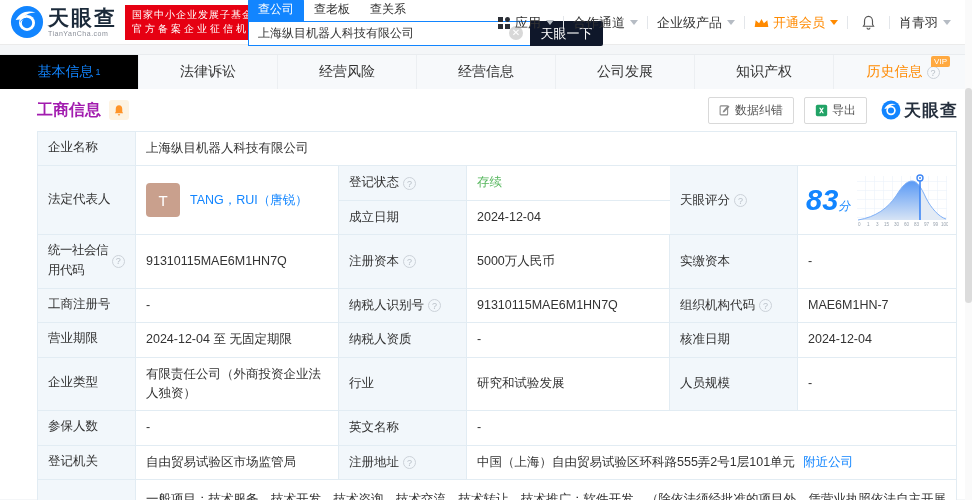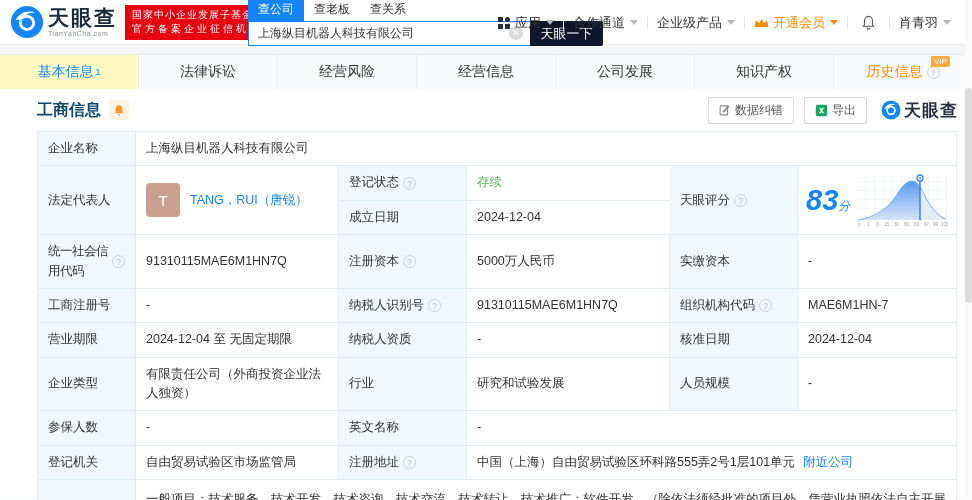--- a/index.html
+++ b/index.html
@@ -35,44 +35,44 @@
   .grid-ic { display:inline-grid; grid-template-columns:5px 5px; grid-gap:2px; margin-right:5px; }
   .grid-ic i { width:5px; height:5px; background:#2b2f36; }
   .grid-ic i.sq2 { border-radius:50%; }
   .bell-top { margin:0 4px; }
 
   
   .panel { background:#fff; margin-top:9px; height:445px; border-top:1px solid #e9ecef; }
   .tabbar { display:flex; height:34px; background:#f7f9fb; }
   .tab { flex:1; display:flex; align-items:center; justify-content:center; font-size:14px; color:#333; border-right:1px solid #eceff2; cursor:pointer; position:relative; }
   .tab:last-child { border-right:none; }
-  .tab.active { background:#fef9c3; color:#1285ff; }
+  .tab.active { background:#000000; color:#1285ff; }
   .tab sup { font-size:9px; margin-left:2px; color:#1285ff; }
   .tab.history { color:#ff8a00; }
   .vip-badge { position:absolute; top:1px; right:22px; background:#ffa940; color:#fff; font-size:8px; padding:0 3px; border-radius:2px 2px 2px 0; line-height:11px; }
   .q-ic { display:inline-block; width:13px; height:13px; border-radius:50%; border:1px solid #ccd2d9; color:#b9c0c8; font-size:9px; line-height:12px; text-align:center; margin-left:4px; flex:none; }
 
   
   .sect-head { display:flex; align-items:center; height:42px; padding:0 14px 0 37px; }
-  .sect-title { font-size:16px; font-weight:bold; color:#0c4a6e;font-family:Liberation Mono, monospace; }
+  .sect-title { font-size:16px; font-weight:bold; color:#a21caf;font-family:Liberation Mono, monospace; }
   .bell-chip { width:20px; height:20px; background:#fdf3e3; border-radius:3px; margin-left:8px; display:flex; align-items:center; justify-content:center; cursor:pointer; }
   .sect-sp { flex:1; }
   .hbtn { display:flex; align-items:center; border:1px solid #d9d9d9; border-radius:2px; background:#fff; font-size:12px; color:#555; padding:4px 10px; margin-left:10px; cursor:pointer; font-family:inherit; }
   .hbtn svg { margin-right:4px; }
   .wm { display:flex; align-items:center; margin-left:14px; }
   .wm-txt { font-size:17px; font-weight:bold; color:#252f3d; margin-left:3px; letter-spacing:1px; }
 
   
   .tbl { width:920px; margin-left:37px; border:1px solid #e2ecf3; border-bottom:none; font-size:12.5px; }
   .trow { display:flex; border-bottom:1px solid #e2ecf3; }
   .cell { padding:7px 10px; border-right:1px solid #e2ecf3; display:flex; align-items:center; line-height:1.55; }
   .cell:last-child { border-right:none; }
   .lbl { background:#f2f7fb; color:#333; }
   .val { background:#fff; color:#333; }
-  .c1 { width:98px; flex:none; }
+  .c1 { width:98px; flex:none;font-family:Liberation Mono, monospace; }
   .c2 { width:203px; flex:none; }
   .c3 { width:128px; flex:none; }
   .c4 { width:203px; flex:none; }
   .c5 { width:128px; flex:none; }
   .c6 { flex:1; }
   .span5 { flex:1; }
   .link { color:#1285ff; cursor:pointer; text-decoration:none; }
   .green { color:#57b75e; }
   .rep-cell { display:flex; align-items:center; }
   .avatar { width:34px; height:34px; border-radius:4px; background:#c9a08d; color:#fff; font-size:15px; display:flex; align-items:center; justify-content:center; margin-right:10px; flex:none; }

